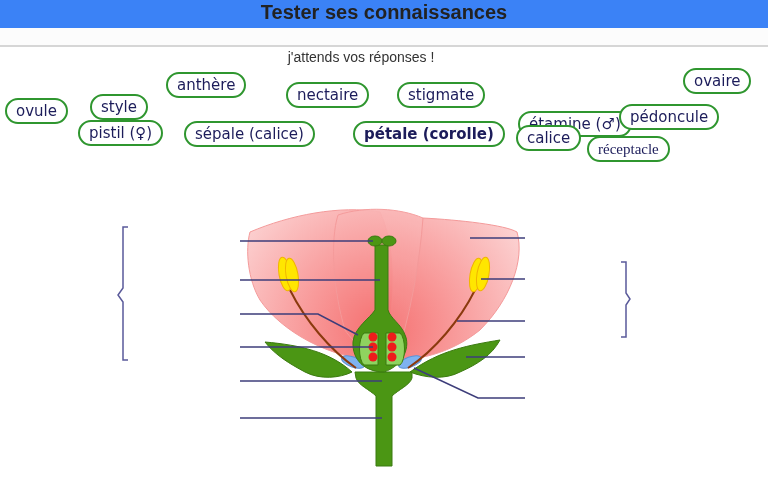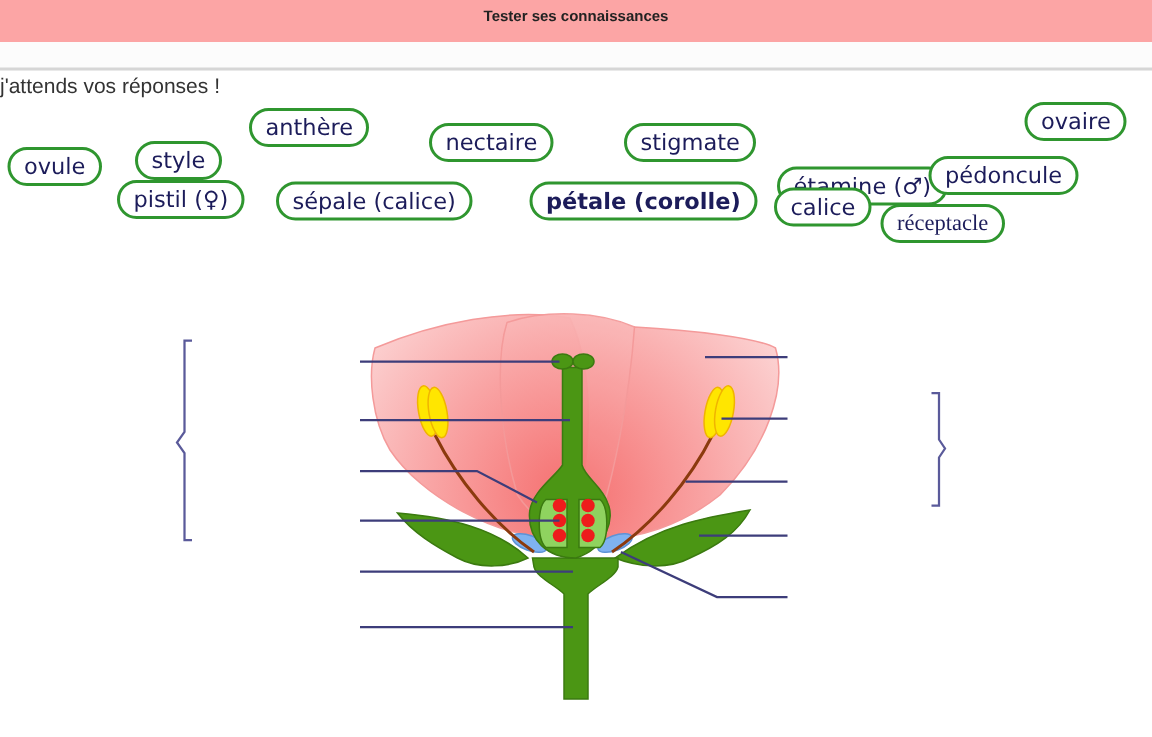--- a/index.html
+++ b/index.html
@@ -1,19 +1,19 @@
 <!DOCTYPE html>
 <html><head>
 <meta charset="utf-8">
 <style>
   html, body { margin:0; padding:0; }
   body { width:768px; height:491px; background:#ffffff; position:relative; overflow:hidden; font-family:"Liberation Sans", sans-serif; }
-  .titlebar { position:absolute; left:0; top:0; width:768px; height:28px; background:#fca5a5; text-align:center; font-weight:bold; font-size:10px; line-height:24px; color:#222; }
+  .titlebar { position:absolute; left:0; top:0; width:768px; height:28px; background:#3b82f6; text-align:center; font-weight:bold; font-size:20px; line-height:24px; color:#222; }
   .strip { position:absolute; left:0; top:28px; width:768px; height:17px; background:#fcfcfc; border-bottom:2px solid #d6d6d6; }
-  .status { position:absolute; left:0; top:49px; width:722px; text-align:left; font-size:14px; color:#333; }
+  .status { position:absolute; left:0; top:49px; width:722px; text-align:center; font-size:14px; color:#333; }
   .chip { position:absolute; height:22px; border:2px solid #2f962f; border-radius:13px; background:#fff; color:#1c1c5a; font-family:"DejaVu Sans", sans-serif; font-size:15px; line-height:22px; padding:0 9px; white-space:nowrap; cursor:pointer; box-sizing:content-box; }
   svg.diagram { position:absolute; left:0; top:0; }
 </style>
 </head>
 <body>
 
 <div class="titlebar">
   <span>Tester ses connaissances</span>
 </div>
 <div class="strip"></div>
@@ -90,19 +90,19 @@
   <path d="M128,227 L123,227 L123,288 L118,295 L123,302 L123,360 L128,360" fill="none" stroke="#5a5a9a" stroke-width="1.5"></path>
   <path d="M621,262 L626,262 L626,293 L630,299 L626,305 L626,337 L621,337" fill="none" stroke="#5a5a9a" stroke-width="1.5"></path>
 </svg>
 
 <div class="chip" style="left:5px;top:98px;">ovule</div>
 <div class="chip" style="left:90px;top:94px;">style</div>
 <div class="chip" style="left:78px;top:120px;">pistil (♀)</div>
 <div class="chip" style="left:166px;top:72px;">anthère</div>
 <div class="chip" style="left:286px;top:82px;">nectaire</div>
 <div class="chip" style="left:184px;top:121px;">sépale (calice)</div>
-<div class="chip" style="left:416px;top:82px;">stigmate</div>
+<div class="chip" style="left:397px;top:82px;">stigmate</div>
 <div class="chip" style="left:353px;top:121px;font-weight:bold;">pétale (corolle)</div>
 <div class="chip" style="left:518px;top:72px;margin-top:39px;">étamine (♂)</div>
 <div class="chip" style="left:516px;top:125px;">calice</div>
 <div class="chip" style="left:683px;top:68px;">ovaire</div>
 <div class="chip" style="left:619px;top:104px;">pédoncule</div>
 <div class="chip" style="left:587px;top:136px;font-family:Liberation Serif, serif;">réceptacle</div>
 
 </body></html>

